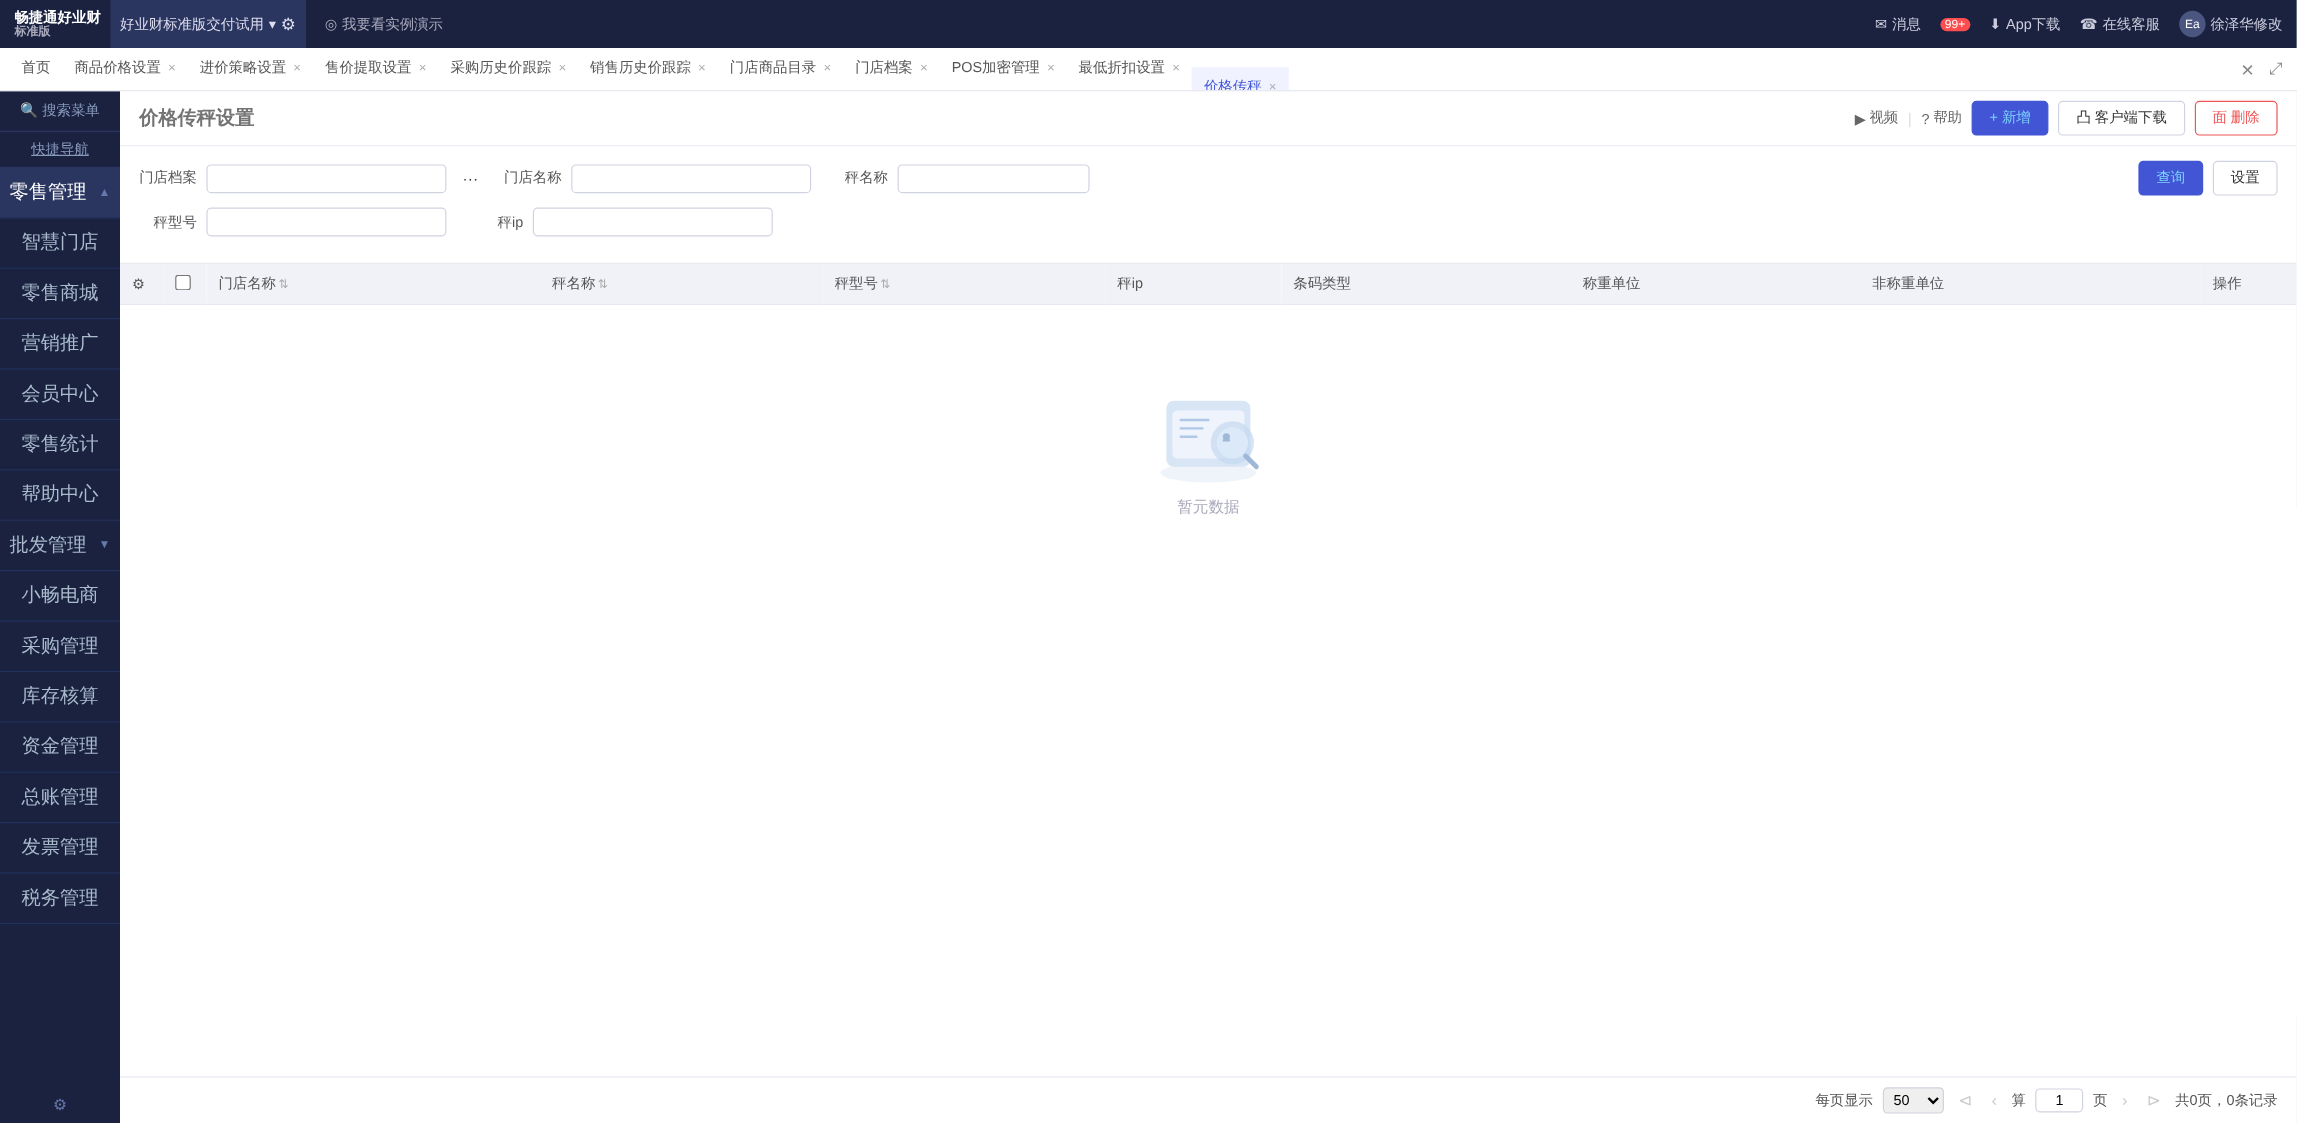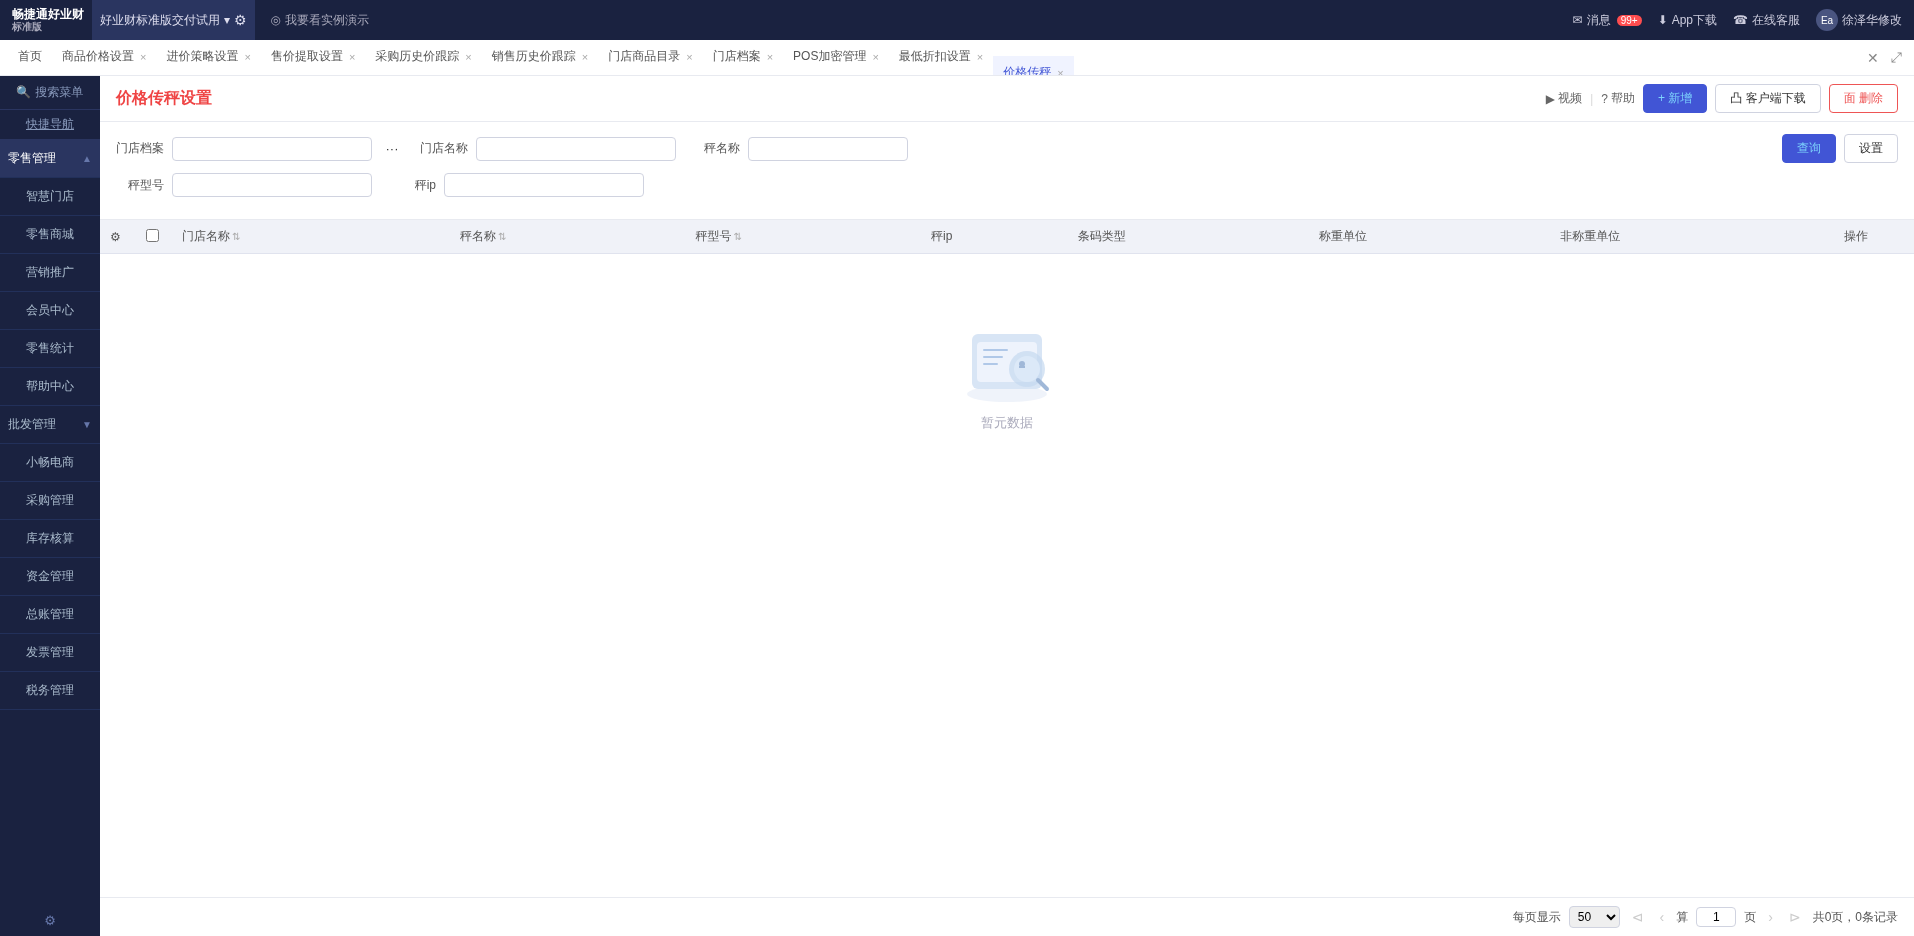--- a/index.html
+++ b/index.html
@@ -13,21 +13,21 @@
     .top-header-left { display: flex; align-items: center; gap: 8px; }
     .app-logo { font-size: 12px; font-weight: bold; line-height: 1.2; }
     .app-logo .sub { font-size: 10px; color: #aab; }
     .version-selector {
       display: flex; align-items: center; background: #2a3560; border-radius: 4px;
       padding: 19px 8px; font-size: 12px; color: #dde; cursor: pointer; gap: 4px;
     }
     .demo-link { display: flex; align-items: center; gap: 4px; color: #aab; font-size: 12px; cursor: pointer; margin-left: 8px; }
     .top-header-right { display: flex; align-items: center; gap: 16px; font-size: 12px; }
     .header-action { display: flex; align-items: center; gap: 4px; cursor: pointer; color: #ccd; }
-    .badge { background: #ff4d4f; color: #fff; font-size: 10px; border-radius: 8px; padding: 0 4px; margin-left: 2px; }
+    .badge { background: #ff4d4f; color: #fff; font-size: 10px; border-radius: 8px; padding: 0 4px; margin-left: 12px; }
     .user-info { display: flex; align-items: center; gap: 4px; color: #ccd; }
     .user-avatar { width: 22px; height: 22px; background: #4a5580; border-radius: 50%; display: flex; align-items: center; justify-content: center; font-size: 10px; color: #fff; }
 
     
     .tab-bar {
       display: flex; align-items: center; background: #fff; border-bottom: 1px solid #e8eaf0;
       padding: 0 8px; height: 36px; flex-shrink: 0; overflow-x: auto; white-space: nowrap;
     }
     .tab-bar::-webkit-scrollbar { height: 3px; }
     .tab-item {
@@ -48,33 +48,33 @@
     .sidebar::-webkit-scrollbar { width: 0; }
     .sidebar-search { padding: 8px; text-align: center; color: #8899bb; font-size: 12px; cursor: pointer; border-bottom: 1px solid #2a3560; }
     .sidebar-quick-nav { padding: 6px 8px; text-align: center; color: #8899bb; font-size: 12px; cursor: pointer; border-bottom: 1px solid #2a3560; text-decoration: underline; }
     .sidebar-item {
       display: flex; flex-direction: column; align-items: center; justify-content: flex-start;
       padding: 10px 4px; cursor: pointer; font-size: 12px; color: #aabbcc; gap: 3px;
       border-bottom: 1px solid #22305a;
     }
     .sidebar-item.active { background: #2a3560; color: #fff; }
     .sidebar-item.has-arrow { flex-direction: row; justify-content: space-between; padding: 10px 8px; }
-    .sidebar-item .item-text { font-size: 12px; }
+    .sidebar-item .item-text { font-size: 16px; }
     .sidebar-item .arrow { font-size: 10px; color: #6677aa; }
     .sidebar-bottom { margin-top: auto; padding: 8px; text-align: center; cursor: pointer; color: #6677aa; }
 
     
     .content-area { flex: 1; display: flex; flex-direction: column; overflow: hidden; background: #f5f6fa; }
 
     
     .page-header {
       background: #fff; padding: 8px 16px; display: flex; align-items: center;
       justify-content: space-between; border-bottom: 1px solid #e8eaf0; flex-shrink: 0;
     }
-    .page-title { font-size: 16px; font-weight: bold; color: #ef4444; }
+    .page-title { font-size: 16px; font-weight: bold; color: #737373; }
     .page-actions { display: flex; align-items: center; gap: 8px; }
     .page-action-link { display: flex; align-items: center; gap: 3px; color: #666; font-size: 12px; cursor: pointer; }
     .divider-v { color: #ddd; }
     .btn { padding: 5px 14px; border-radius: 4px; border: 1px solid #ddd; cursor: pointer; font-size: 12px; display: flex; align-items: center; gap: 4px; }
     .btn-primary { background: #4155d5; color: #7dd3fc; border-color: #4155d5; }
     .btn-default { background: #fff; color: #333; border-color: #d0d3e0; }
     .btn-danger { background: #fff; color: #e55; border-color: #e55; }
 
     
     .filter-area {

